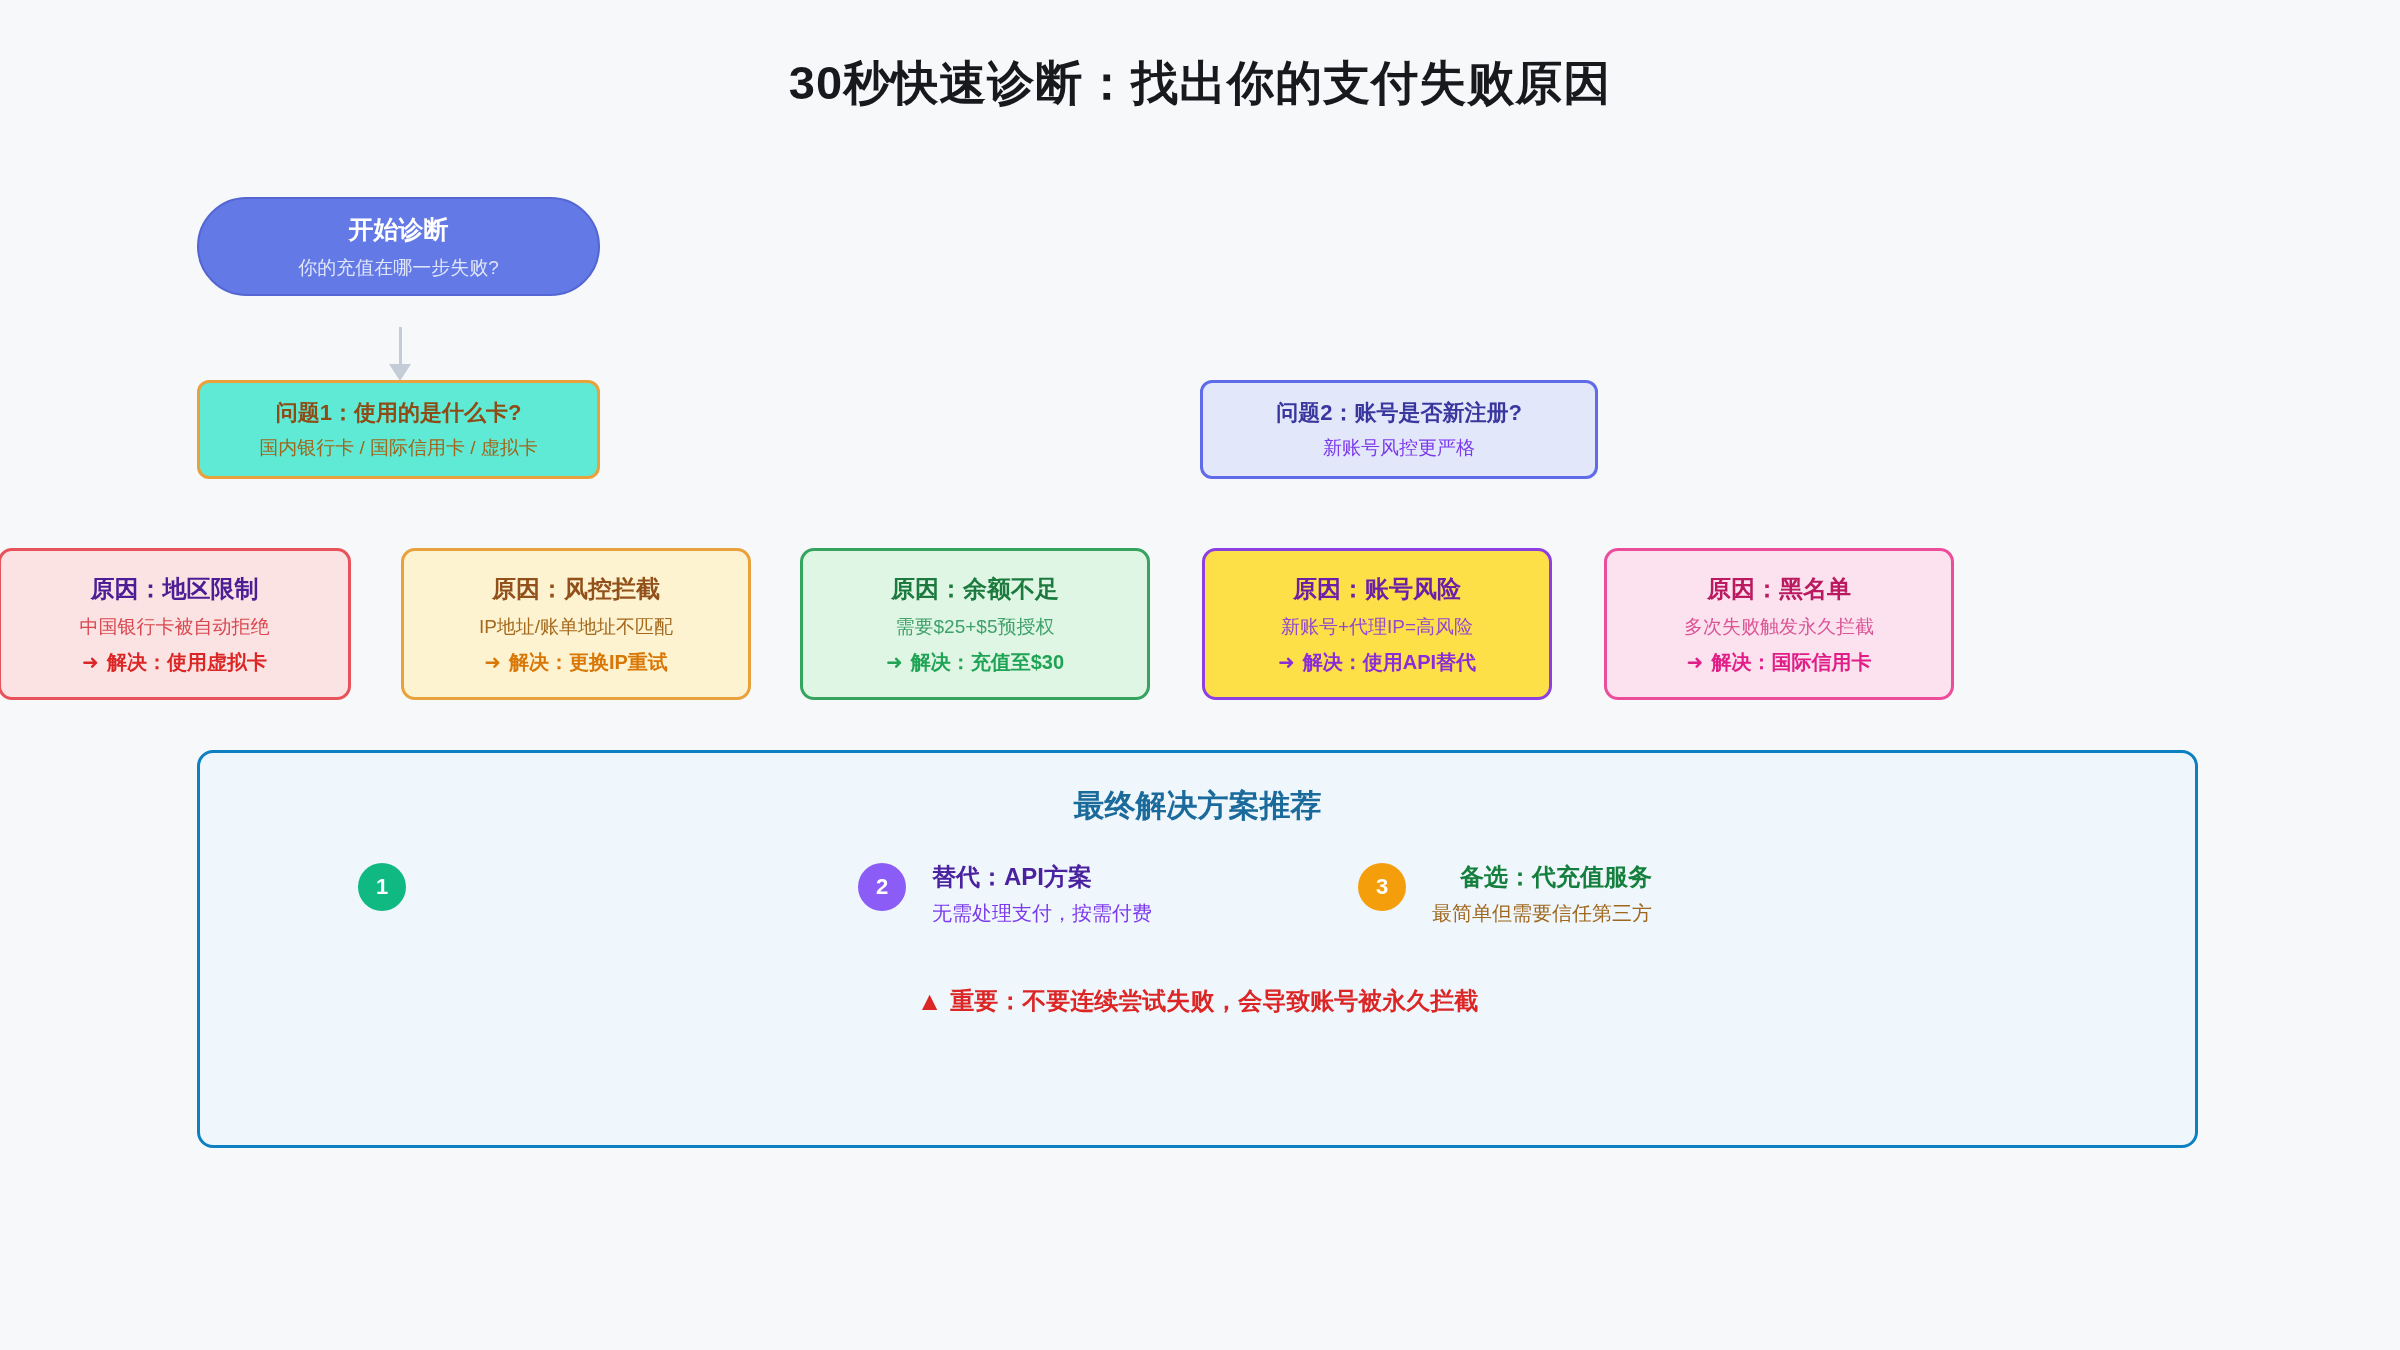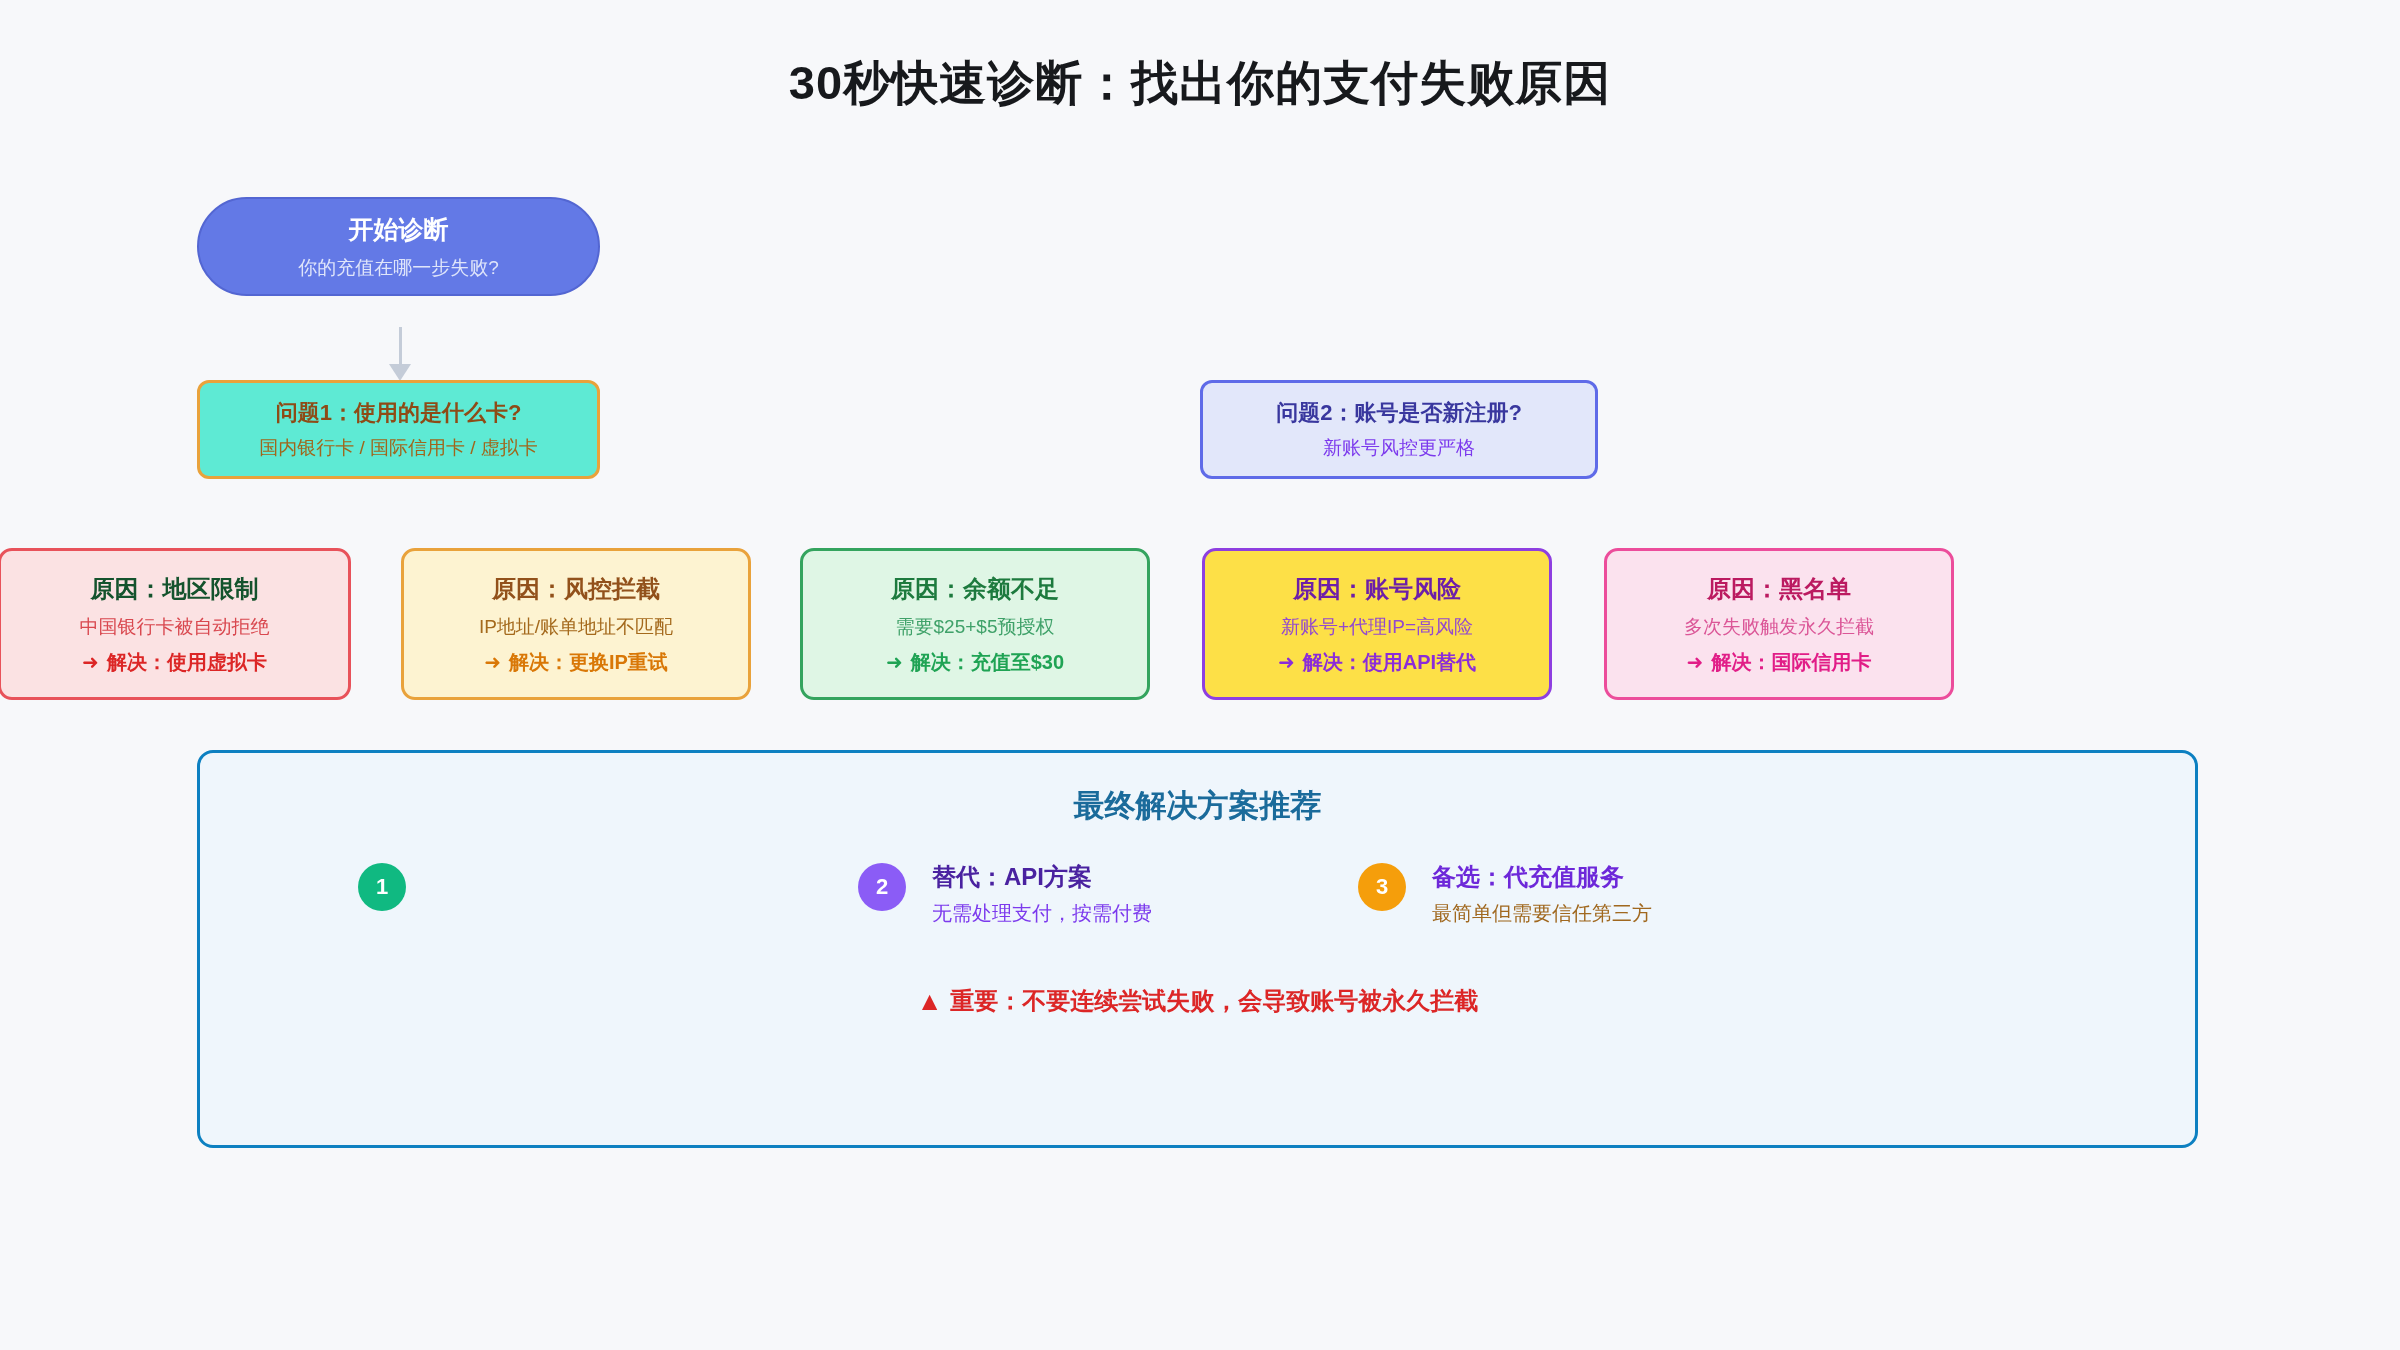--- a/index.html
+++ b/index.html
@@ -57,21 +57,21 @@
     position:absolute; top:548px; height:152px; width:350px; border-radius:14px;
     display:flex; flex-direction:column; align-items:center; justify-content:center; gap:9px;
     text-align:center;
   }
   .cause .t { font-size:24px; font-weight:700; }
   .cause .d { font-size:19px; }
   .cause .sol { font-size:20px; font-weight:700; display:flex; align-items:center; gap:8px; }
   .cause .sol .arr { font-size:20px; }
 
   .c1 { left:-2px; width:353px; background:#FBE2E3; border:3px solid #E8525A; }
-  .c1 .t { color:#14532d; } .c1 .d { color:#D9484F; } .c1 .sol { color:#DC2626; }
+  .c1 .t { color:#4c1d95; } .c1 .d { color:#D9484F; } .c1 .sol { color:#DC2626; }
   .c2 { left:401px; background:#FDF3D1; border:3px solid #E9A23B; }
   .c2 .t { color:#92511B; } .c2 .d { color:#A4691C; } .c2 .sol { color:#D97706; }
   .c3 { left:800px; background:#DFF6E5; border:3px solid #34A45E; }
   .c3 .t { color:#1D7A3E; } .c3 .d { color:#3FA169; } .c3 .sol { color:#1FA354; }
   .c4 { left:1202px; background:#fde047; border:3px solid #8E3FE0; }
   .c4 .t { color:#6D1FA8; } .c4 .d { color:#9349CF; } .c4 .sol { color:#8B2CD9; }
   .c5 { left:1604px; background:#FBE2EE; border:3px solid #EC4D9B; }
   .c5 .t { color:#BB1A60; } .c5 .d { color:#DB5697; } .c5 .sol { color:#E11D87; }
 
   
@@ -93,21 +93,21 @@
   .rec-item .rt { font-size:24px; font-weight:700; }
   .rec-item .rs { font-size:20px; }
   .rec1 { left:158px; }
   .rec1 .badge { background:#10B981; }
   .rec1 .rt { color:#0B6B4F; } .rec1 .rs { color:#12935F; }
   .rec2 { left:658px; }
   .rec2 .badge { background:#8B5CF6; }
   .rec2 .rt { color:#4A22A0; } .rec2 .rs { color:#7C3AED; }
   .rec3 { left:1158px; }
   .rec3 .badge { background:#F59E0B; }
-  .rec3 .rt { color:#6d28d9; } .rec3 .rs { color:#A0681F; }
+  .rec3 .rt { color:#15803d;text-align:right; } .rec3 .rs { color:#A0681F; }
 
   .warning {
     position:absolute; top:232px; left:0; width:100%;
     display:flex; align-items:center; justify-content:center; gap:8px;
     color:#DC2626; font-size:24px; font-weight:700;
   }
   .warning .tri { font-size:26px; line-height:1; }
 </style>
 </head>
 <body>

